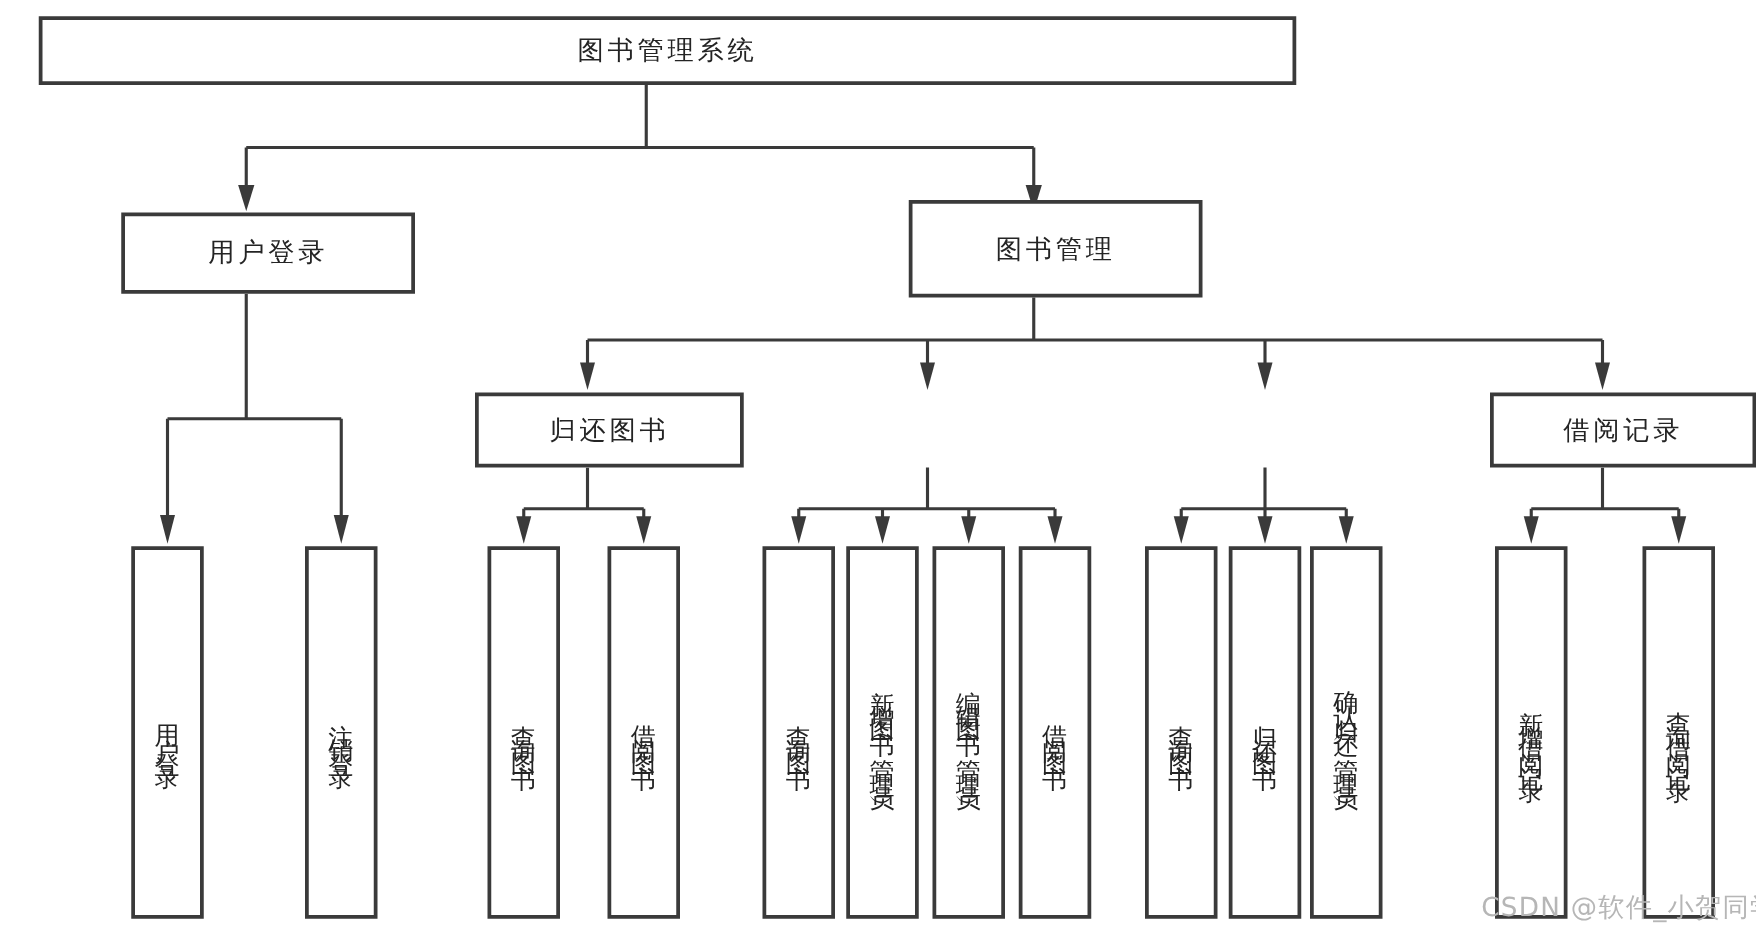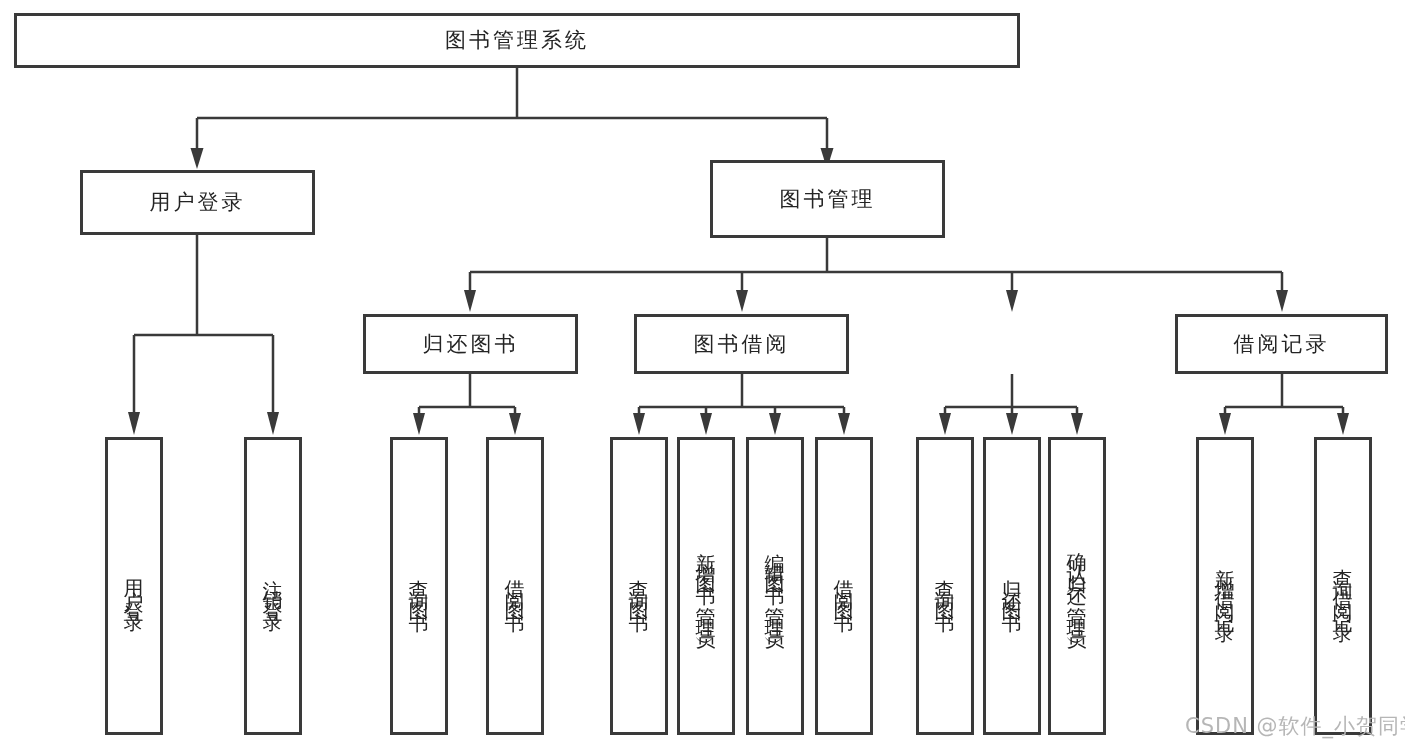--- a/index.html
+++ b/index.html
@@ -24,20 +24,21 @@
     color: #242424;
     display: flex;
     align-items: center;
     justify-content: center;
     text-align: center;
   }
   .h-node {
     font-size: 21px;
     letter-spacing: 3px;
     line-height: 1;
+    margin-left: 17px;
   }
   .v-node {
     writing-mode: vertical-rl;
     text-orientation: mixed;
     font-size: 20px;
     letter-spacing: 11px;
     line-height: 1;
     top: 437px;
     width: 58px;
     height: 298px;
@@ -95,21 +96,20 @@
     <polygon class="arrow" points="1219,413 1231,413 1225,435"></polygon>
     <polygon class="arrow" points="1337,413 1349,413 1343,435"></polygon>
   </svg>
 
   <div class="node h-node" style="left:14px; top:13px; width:1006px; height:55px;">图书管理系统</div>
 
   <div class="node h-node" style="left:80px; top:170px; width:235px; height:65px;">用户登录</div>
   <div class="node h-node" style="left:710px; top:160px; width:235px; height:78px;">图书管理</div>
 
   <div class="node h-node" style="left:363px; top:314px; width:215px; height:60px;">归还图书</div>
-  <div class="node h-node" style="left:634px; top:314px; width:215px; height:60px;">图书借阅</div>
   <div class="node h-node" style="left:1175px; top:314px; width:213px; height:60px;">借阅记录</div>
 
   <div class="node v-node" style="left:105px;">用户登录</div>
   <div class="node v-node" style="left:244px;">注销登录</div>
 
   <div class="node v-node" style="left:390px;">查询图书</div>
   <div class="node v-node" style="left:486px;">借阅图书</div>
 
   <div class="node v-node" style="left:610px;">查询图书</div>
   <div class="node v-node" style="left:677px;">新增图书（管理员）</div>

